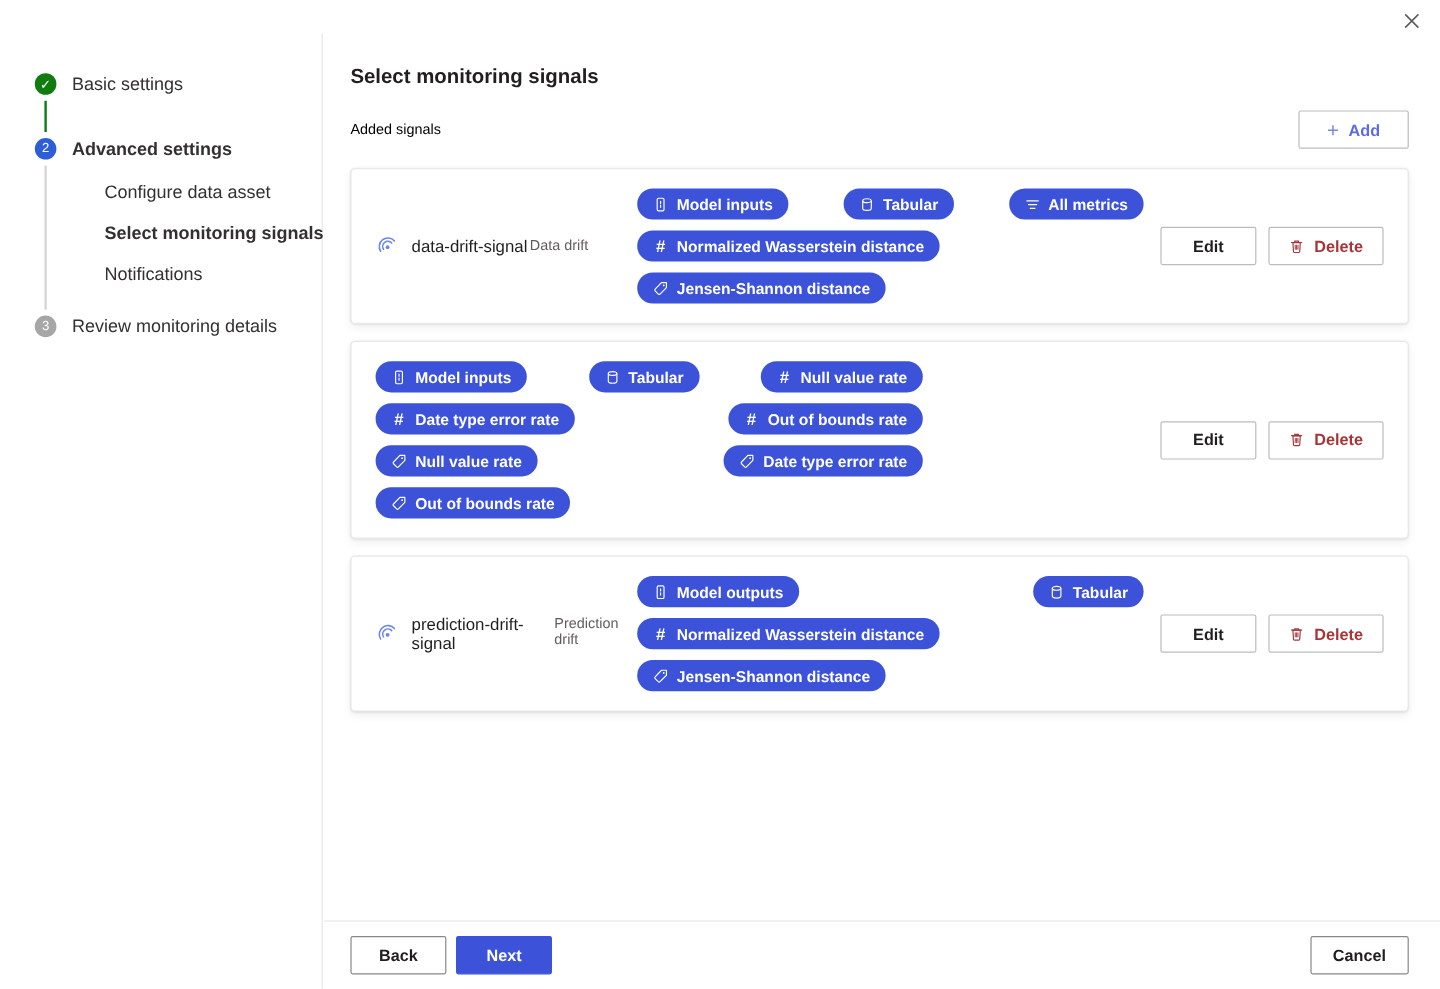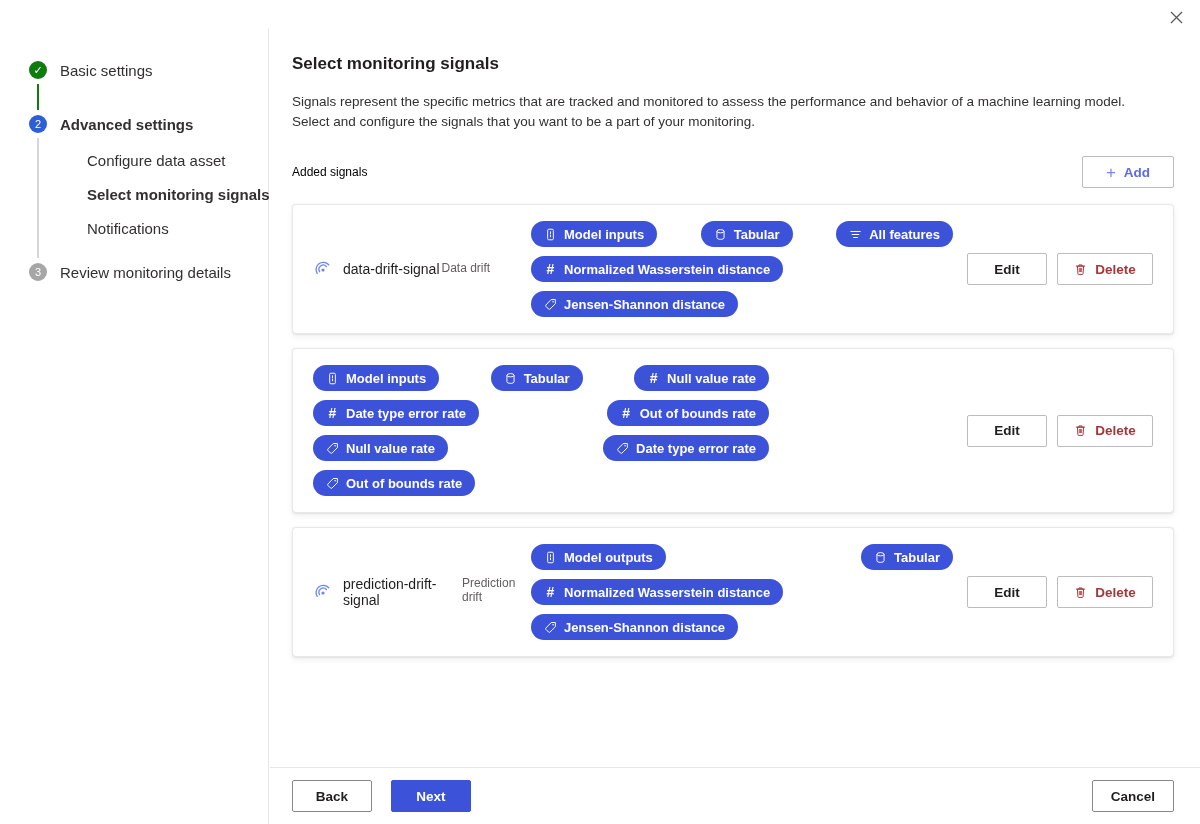--- a/index.html
+++ b/index.html
@@ -228,21 +228,21 @@
   
   .footer {
     position: absolute;
     left: 270px; top: 767px;
     width: 930px; height: 57px;
     border-top: 1px solid #e6e6e6;
     display: flex;
     align-items: center;
     padding: 0 26px 0 22px;
   }
-  .footer-left { display: flex; gap: 19px; }
+  .footer-left { display: flex; gap: 8px; }
   .footer-right { margin-left: auto; }
   .btn {
     display: inline-flex;
     align-items: center;
     justify-content: center;
     height: 32px;
     min-width: 80px;
     padding: 0 18px;
     border-radius: 2px;
     font-size: 13.5px;
@@ -295,21 +295,20 @@
         </div>
         <div class="step">
           <span class="step-marker marker-todo">3</span>
           <span class="step-label">Review monitoring details</span>
         </div>
       </div>
   </nav>
 
   <section class="main">
     <h1 class="page-title">Select monitoring signals</h1>
-    <p class="page-desc">Signals represent the specific metrics that are tracked and monitored to assess the performance and behavior of a machine learning model. Select and configure the signals that you want to be a part of your monitoring.</p>
 
     <div class="signals-header">
       <span class="signals-header-label">Added signals</span>
       <button class="add-btn">
         <span class="plus">+</span>
         <span>Add</span>
       </button>
     </div>
 
     <div class="cards" id="cards">
@@ -343,21 +342,21 @@
                 </svg>
               </span>
               <span>Tabular</span>
             </span>
             <span class="tag">
               <span class="tag-ico">
                 <svg width="13" height="13" viewBox="0 0 16 16" aria-hidden="true">
                   <path d="M2.2 4.2h11.6M3.8 8h8.4M5.6 11.8h4.8" stroke="#ffffff" stroke-width="1.3" stroke-linecap="round"></path>
                 </svg>
               </span>
-              <span>All features</span>
+              <span>All metrics</span>
             </span>
             <span class="tag">
               <span class="tag-ico">
                 <span class="hash">#</span>
               </span>
               <span>Normalized Wasserstein distance</span>
             </span>
             <span class="tag">
               <span class="tag-ico">
                 <svg width="13" height="13" viewBox="0 0 16 16" aria-hidden="true">

